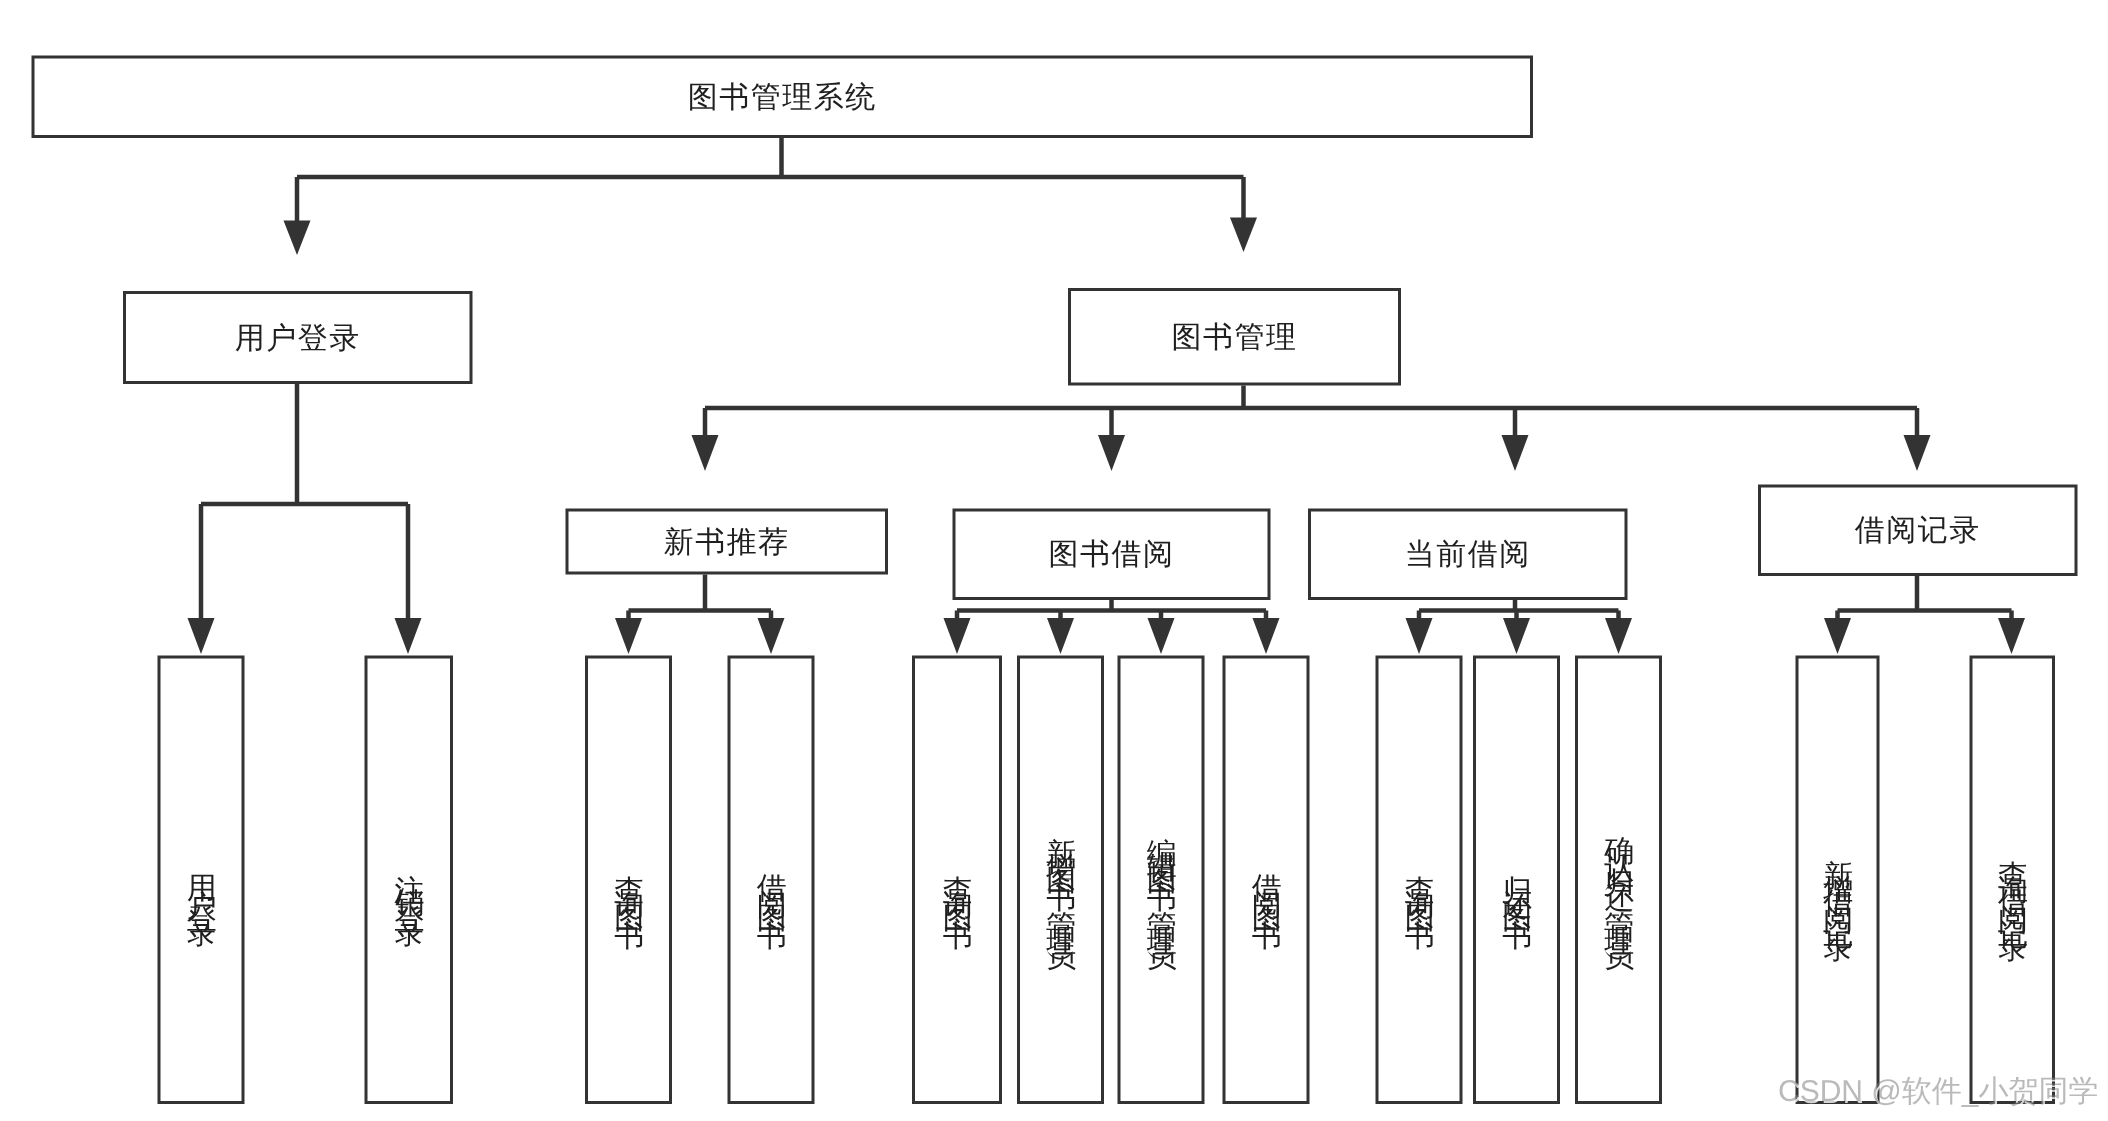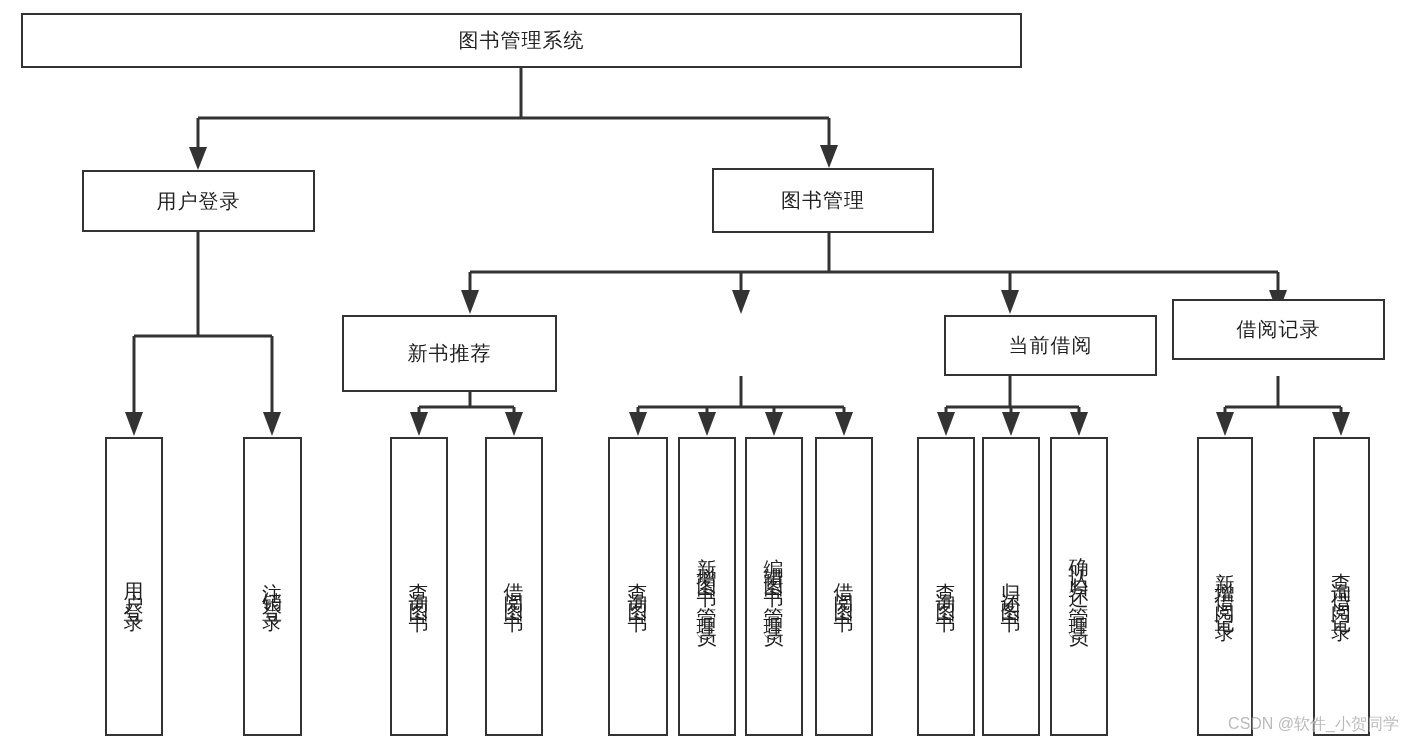--- a/index.html
+++ b/index.html
@@ -11,21 +11,21 @@
     overflow:hidden;
   }
   svg.wires{position:absolute;left:0;top:0;width:1405px;height:747px;}
   svg.wires line{stroke:#333333;stroke-width:3;}
   svg.wires polygon{fill:#333333;stroke:none;}
   .hbox{
     position:absolute;
     box-sizing:border-box;
     border:2.5px solid #333333;
     background:#ffffff;
-    display:flex;align-items:center;justify-content:center;
+    display:flex;align-items:center;justify-content:center;margin-top:24px;
   }
   .hbox .lbl{
     font-size:20px;color:#1f1f1f;letter-spacing:1px;white-space:nowrap;
   }
   .vbox{
     position:absolute;
     top:437px;height:299px;
     box-sizing:border-box;
     border:2.5px solid #333333;
     background:#ffffff;
@@ -34,21 +34,21 @@
   .vbox .vlbl{
     writing-mode:vertical-rl;
     font-size:20px;color:#1f1f1f;
     letter-spacing:10px;
     line-height:1;
     white-space:nowrap;
   }
   .watermark{
     position:absolute;
     right:6px;top:714px;
-    font-size:16px;
+    font-size:20px;
     color:rgba(130,130,130,0.55);
     text-shadow:1px 1px 0 rgba(255,255,255,0.8);
     white-space:nowrap;
     pointer-events:none;
   }
 </style>
 </head>
 <body>
 
 <div class="canvas">
@@ -122,24 +122,27 @@
     <span class="lbl">图书管理系统</span>
   </div>
 
   <div class="hbox" style="left:82px;top:170px;width:233px;height:62px">
     <span class="lbl">用户登录</span>
   </div>
   <div class="hbox" style="left:712px;top:168px;width:222px;height:65px">
     <span class="lbl">图书管理</span>
   </div>
 
-  <div class="hbox" style="left:342px;top:315px;width:215px;height:77px">
+  <div class="hbox" style="left:377px;top:315px;width:215px;height:44px">
     <span class="lbl">新书推荐</span>
   </div>
-  <div class="hbox" style="left:944px;top:315px;width:213px;height:61px">
+  <div class="hbox" style="left:635px;top:315px;width:212px;height:61px">
+    <span class="lbl">图书借阅</span>
+  </div>
+  <div class="hbox" style="left:872px;top:315px;width:213px;height:61px">
     <span class="lbl">当前借阅</span>
   </div>
   <div class="hbox" style="left:1172px;top:299px;width:213px;height:61px">
     <span class="lbl">借阅记录</span>
   </div>
 
   <div class="vbox" style="left:105px;width:58px">
     <span class="vlbl">用户登录</span>
   </div>
   <div class="vbox" style="left:243px;width:59px">

